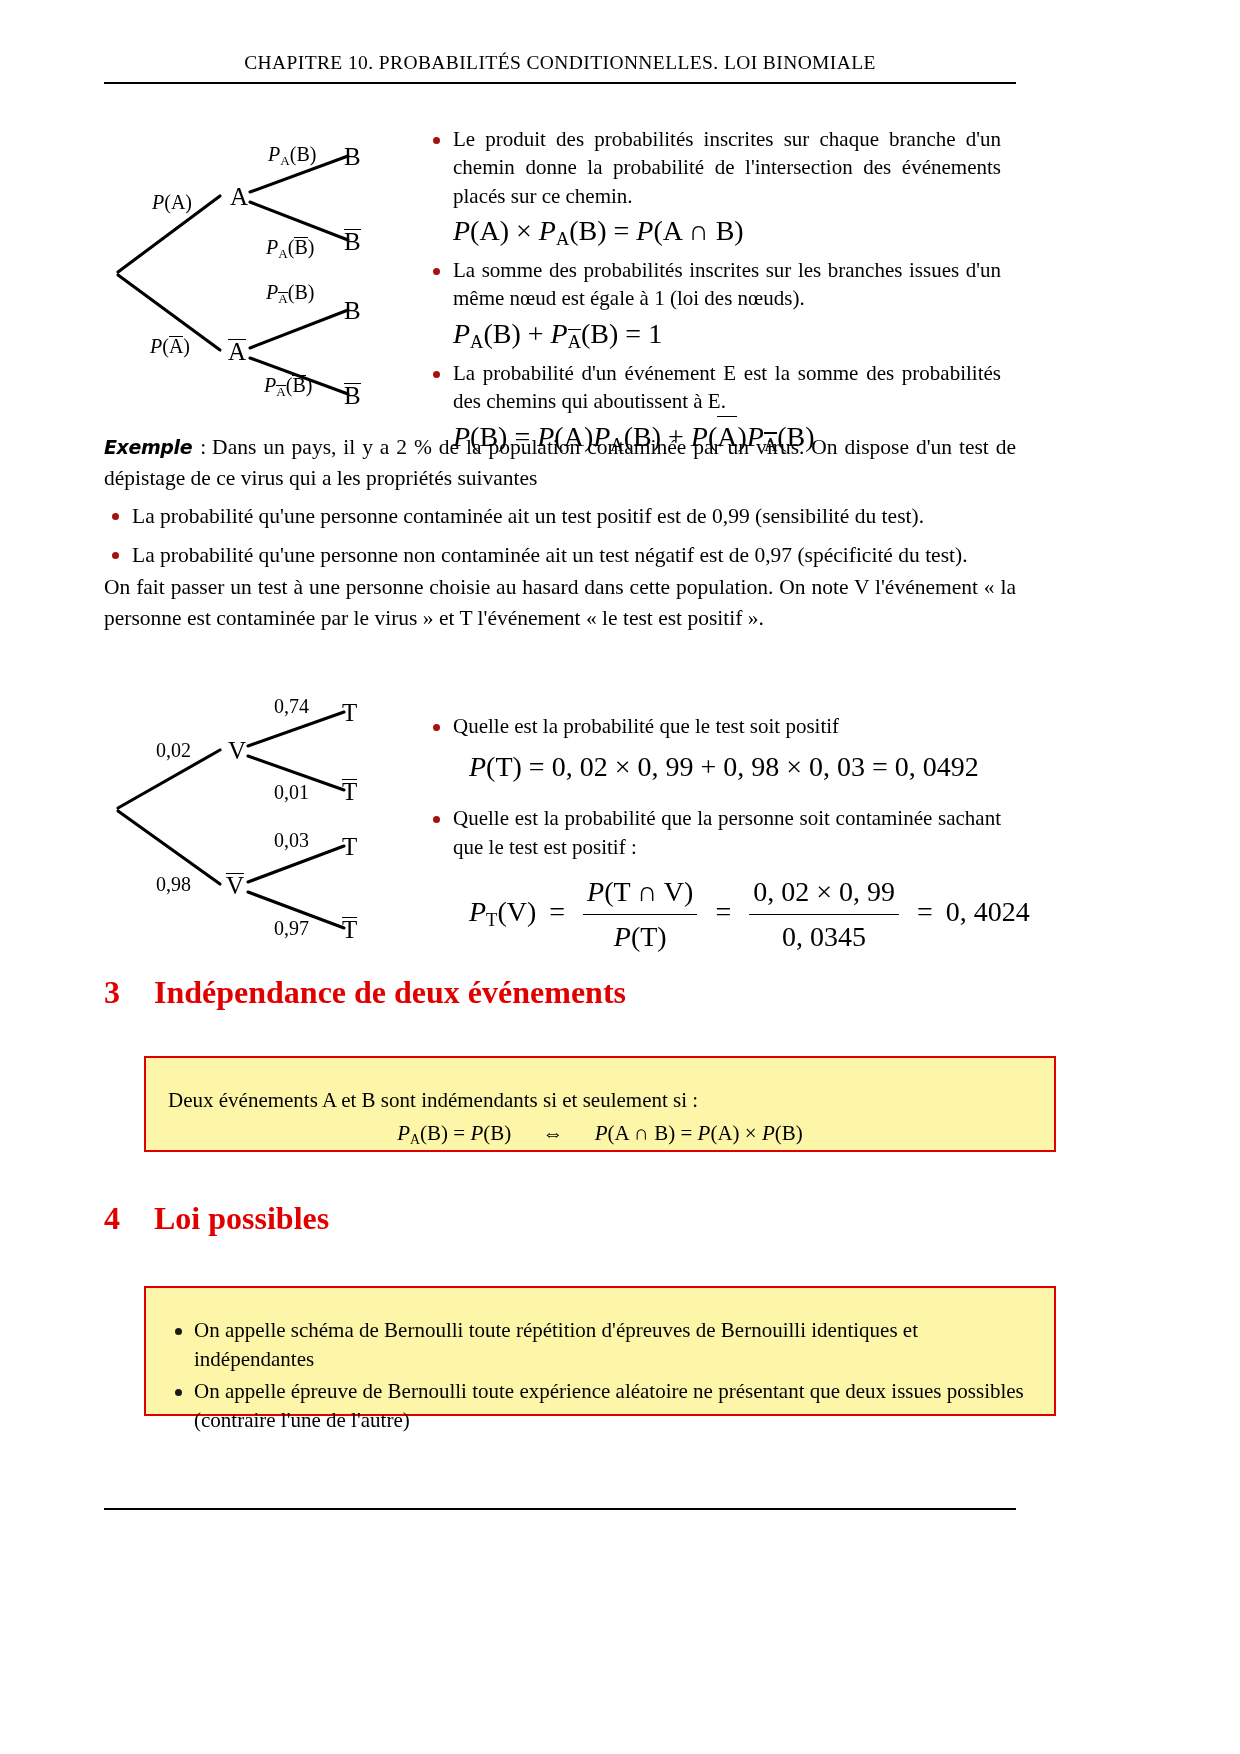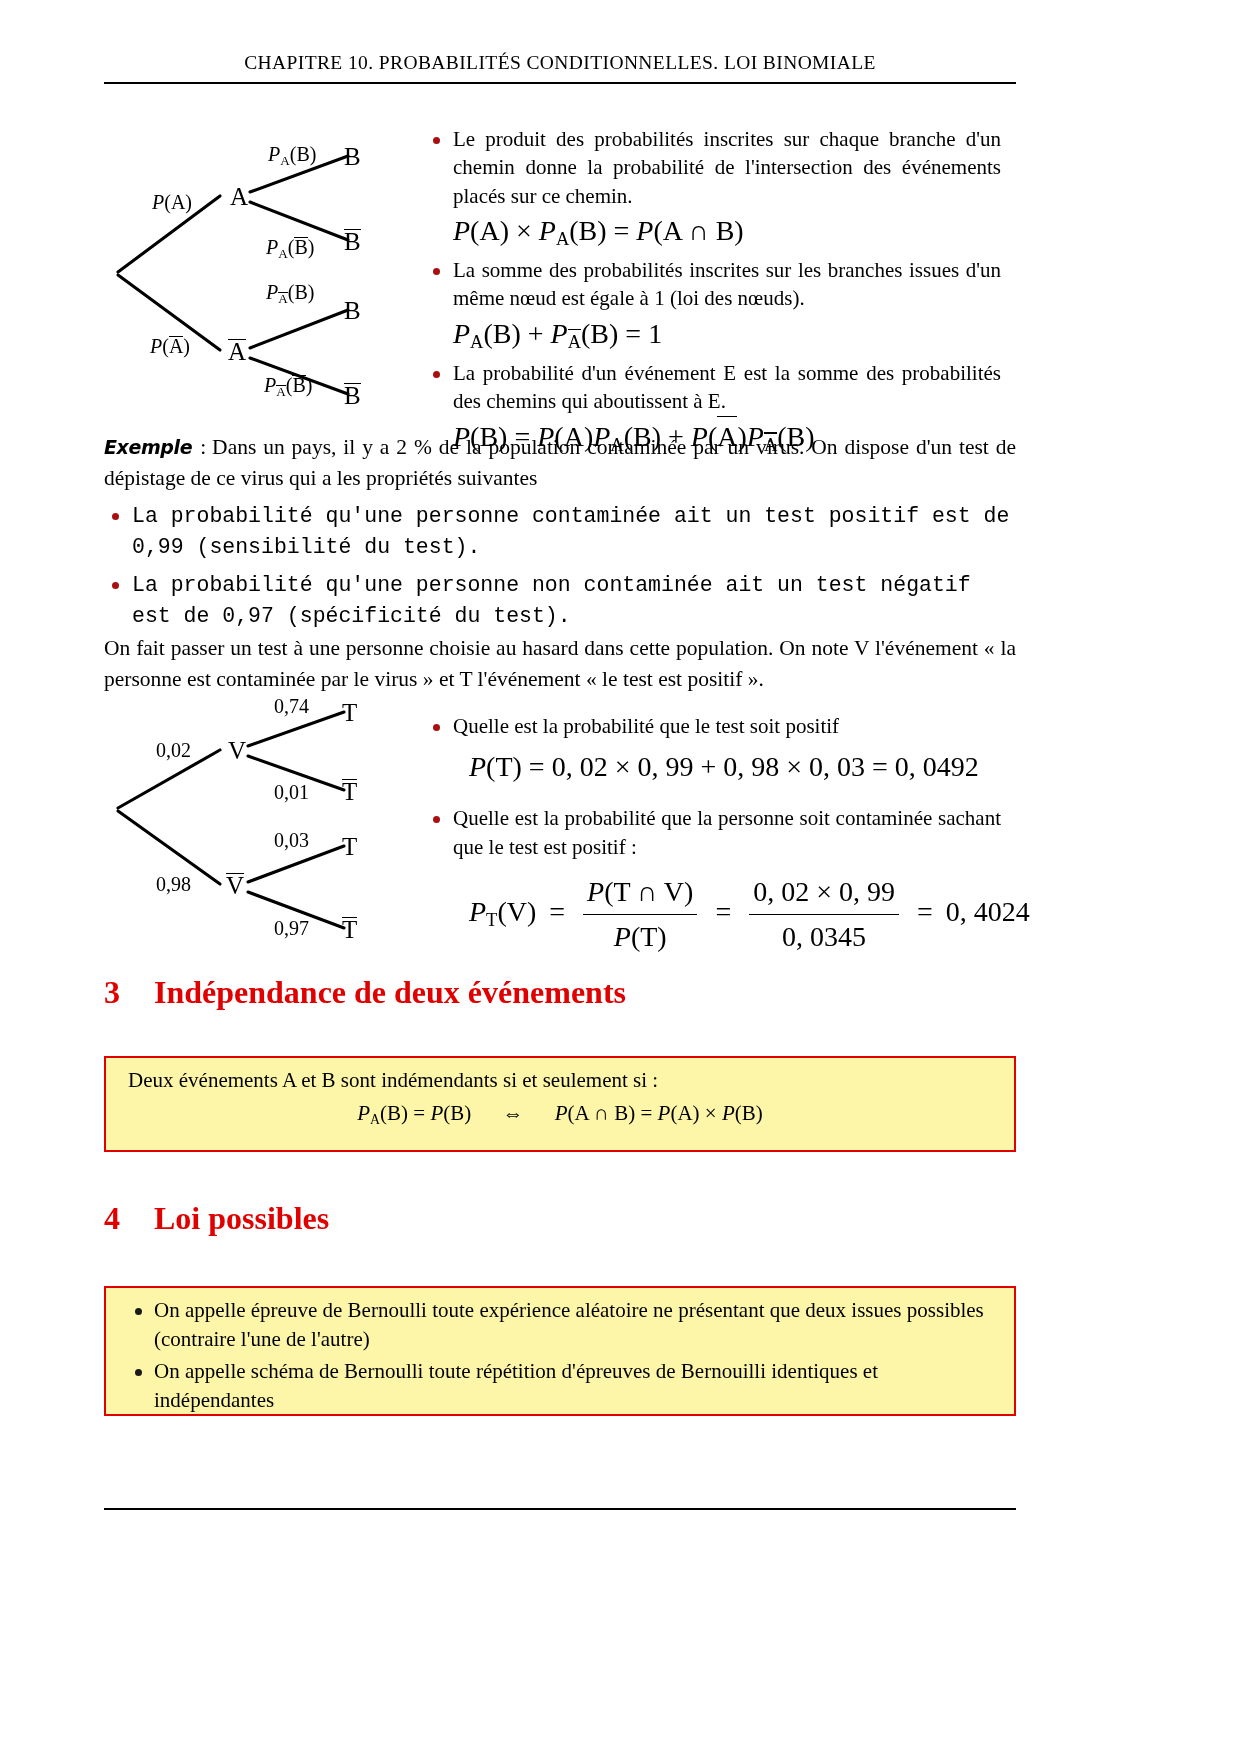--- a/index.html
+++ b/index.html
@@ -127,21 +127,20 @@
   ul.dbul {
     list-style: none;
     margin: 4px 0 0 0;
     padding: 0;
   }
   ul.dbul > li {
     position: relative;
     padding-left: 28px;
     margin: 8px 0 2px 0;
     line-height: 1.42;
-    font-family: Liberation Mono, monospace;
   }
   ul.dbul > li::before {
     content: "";
     position: absolute;
     left: 8px;
     top: 12px;
     width: 7px;
     height: 7px;
     border-radius: 50%;
     background: #a81010;
@@ -175,23 +174,24 @@
     white-space: nowrap;
   }
   .sec .num { display: inline-block; width: 50px; }
 
   
   .ybox {
     position: absolute;
     background: #fdf6a8;
     border: 2.4px solid #e10000;
     box-sizing: border-box;
-    padding: 8px 22px;
+    padding: 28px 22px;
     font-size: 21px;
     line-height: 1.38;
+    margin-left: 40px;
   }
   .ybox .centerline {
     text-align: center;
     margin-top: 4px;
     font-size: 21px;
   }
   ul.ybul { list-style: none; margin: 0; padding: 0; }
   ul.ybul > li {
     position: relative;
     padding-left: 26px;
@@ -400,22 +400,22 @@
     </div>
   </div>
 
   <div class="sec" style="left:104px; top:1200px;">
     <span class="num">4</span><span>Loi possibles</span>
   </div>
 
   <div class="ybox" style="left:104px; top:1286px; width:912px; height:130px;">
     <ul class="ybul">
       <li>
+        <span>On appelle schéma de Bernoulli toute répétition d'épreuves de Bernouilli identiques et indépendantes</span>
+      </li>
+      <li>
         <span>On appelle épreuve de Bernoulli toute expérience aléatoire ne présentant que deux issues possibles (contraire l'une de l'autre)</span>
-      </li>
-      <li>
-        <span>On appelle schéma de Bernoulli toute répétition d'épreuves de Bernouilli identiques et indépendantes</span>
       </li>
     </ul>
   </div>
 
   <div class="hrule-bottom"></div>
 </div>
 
 </body></html>

